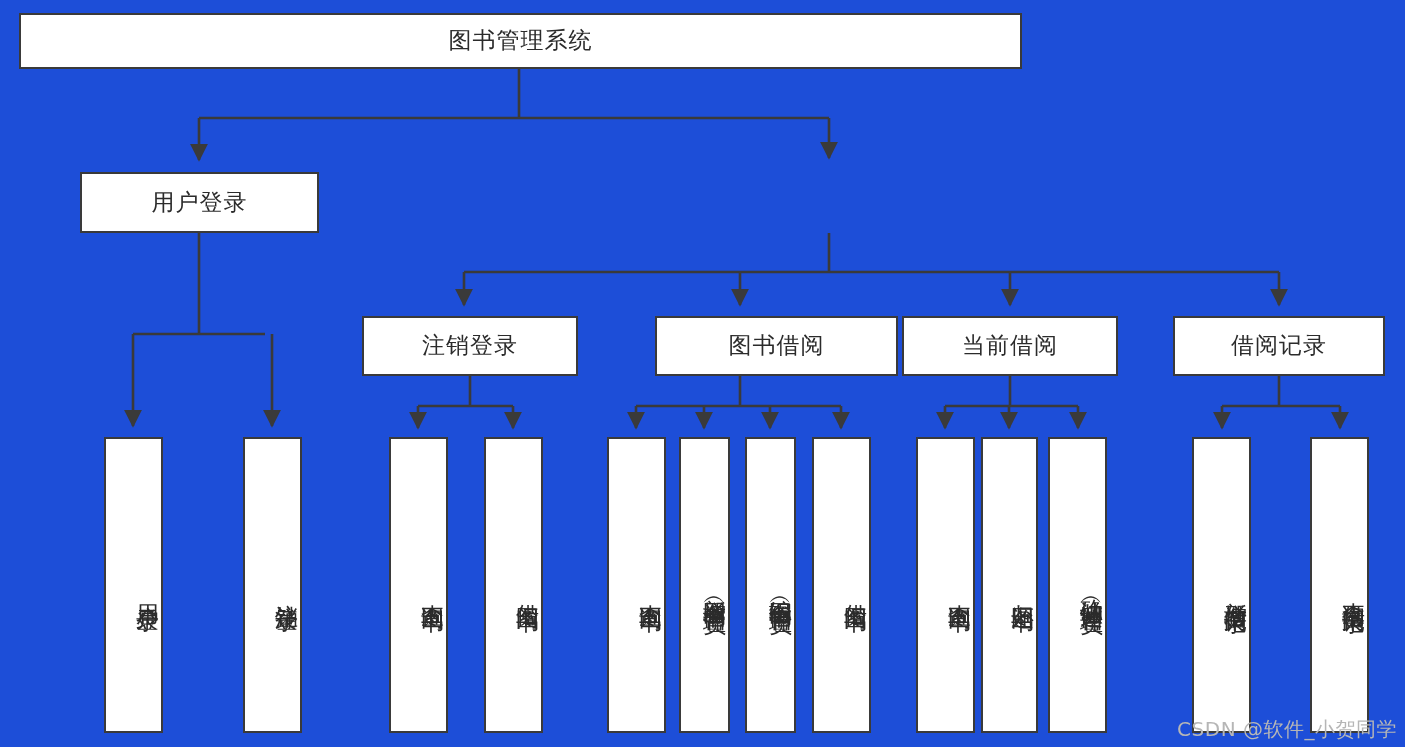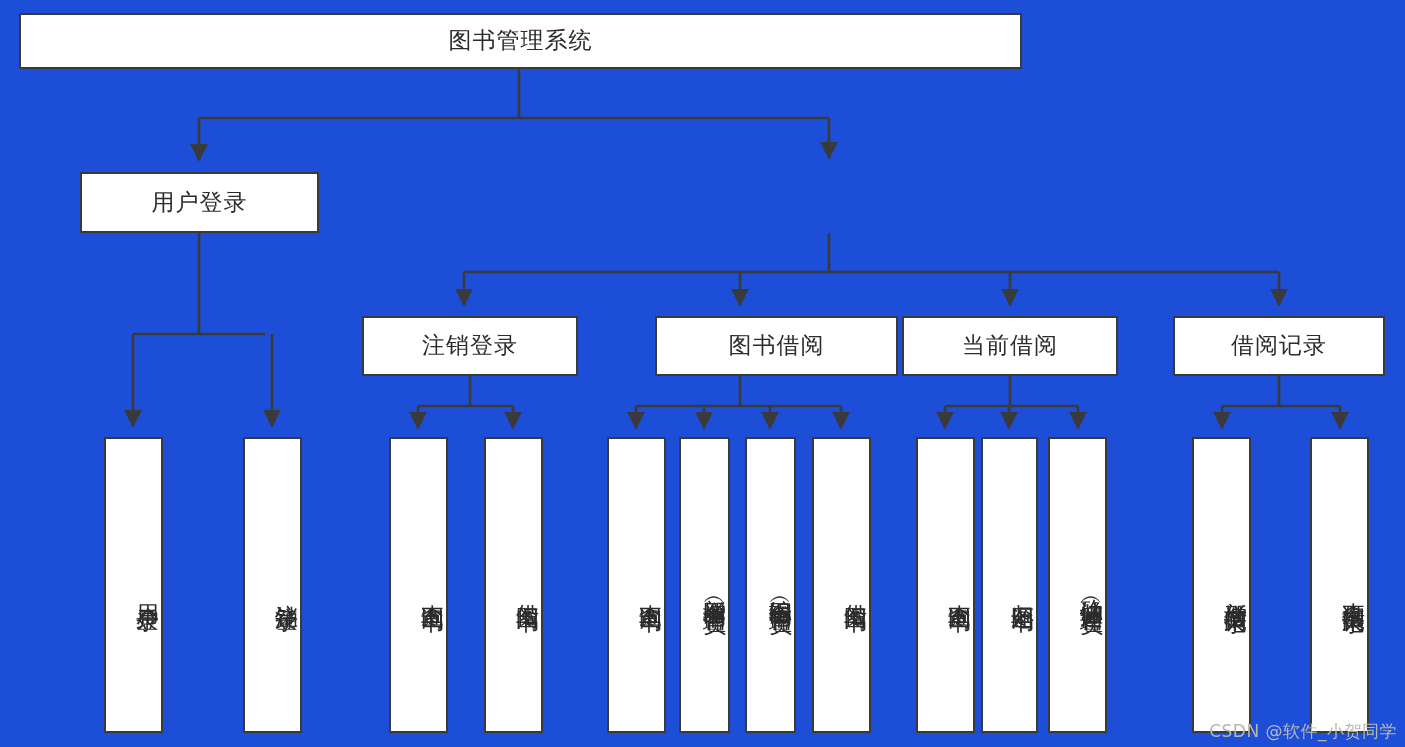--- a/index.html
+++ b/index.html
@@ -54,21 +54,21 @@
     text-align: left;
   }
   .node-v .vtext {
     writing-mode: vertical-rl;
     text-orientation: upright;
   }
   .watermark {
     position: absolute;
     right: 8px;
     bottom: 4px;
-    font-size: 17px;
+    font-size: 20px;
     color: #b6b6b6;
     white-space: nowrap;
     letter-spacing: 0.5px;
     margin-top: 8px;
   }
 </style>
 </head>
 <body>
 
 <div id="canvas">

